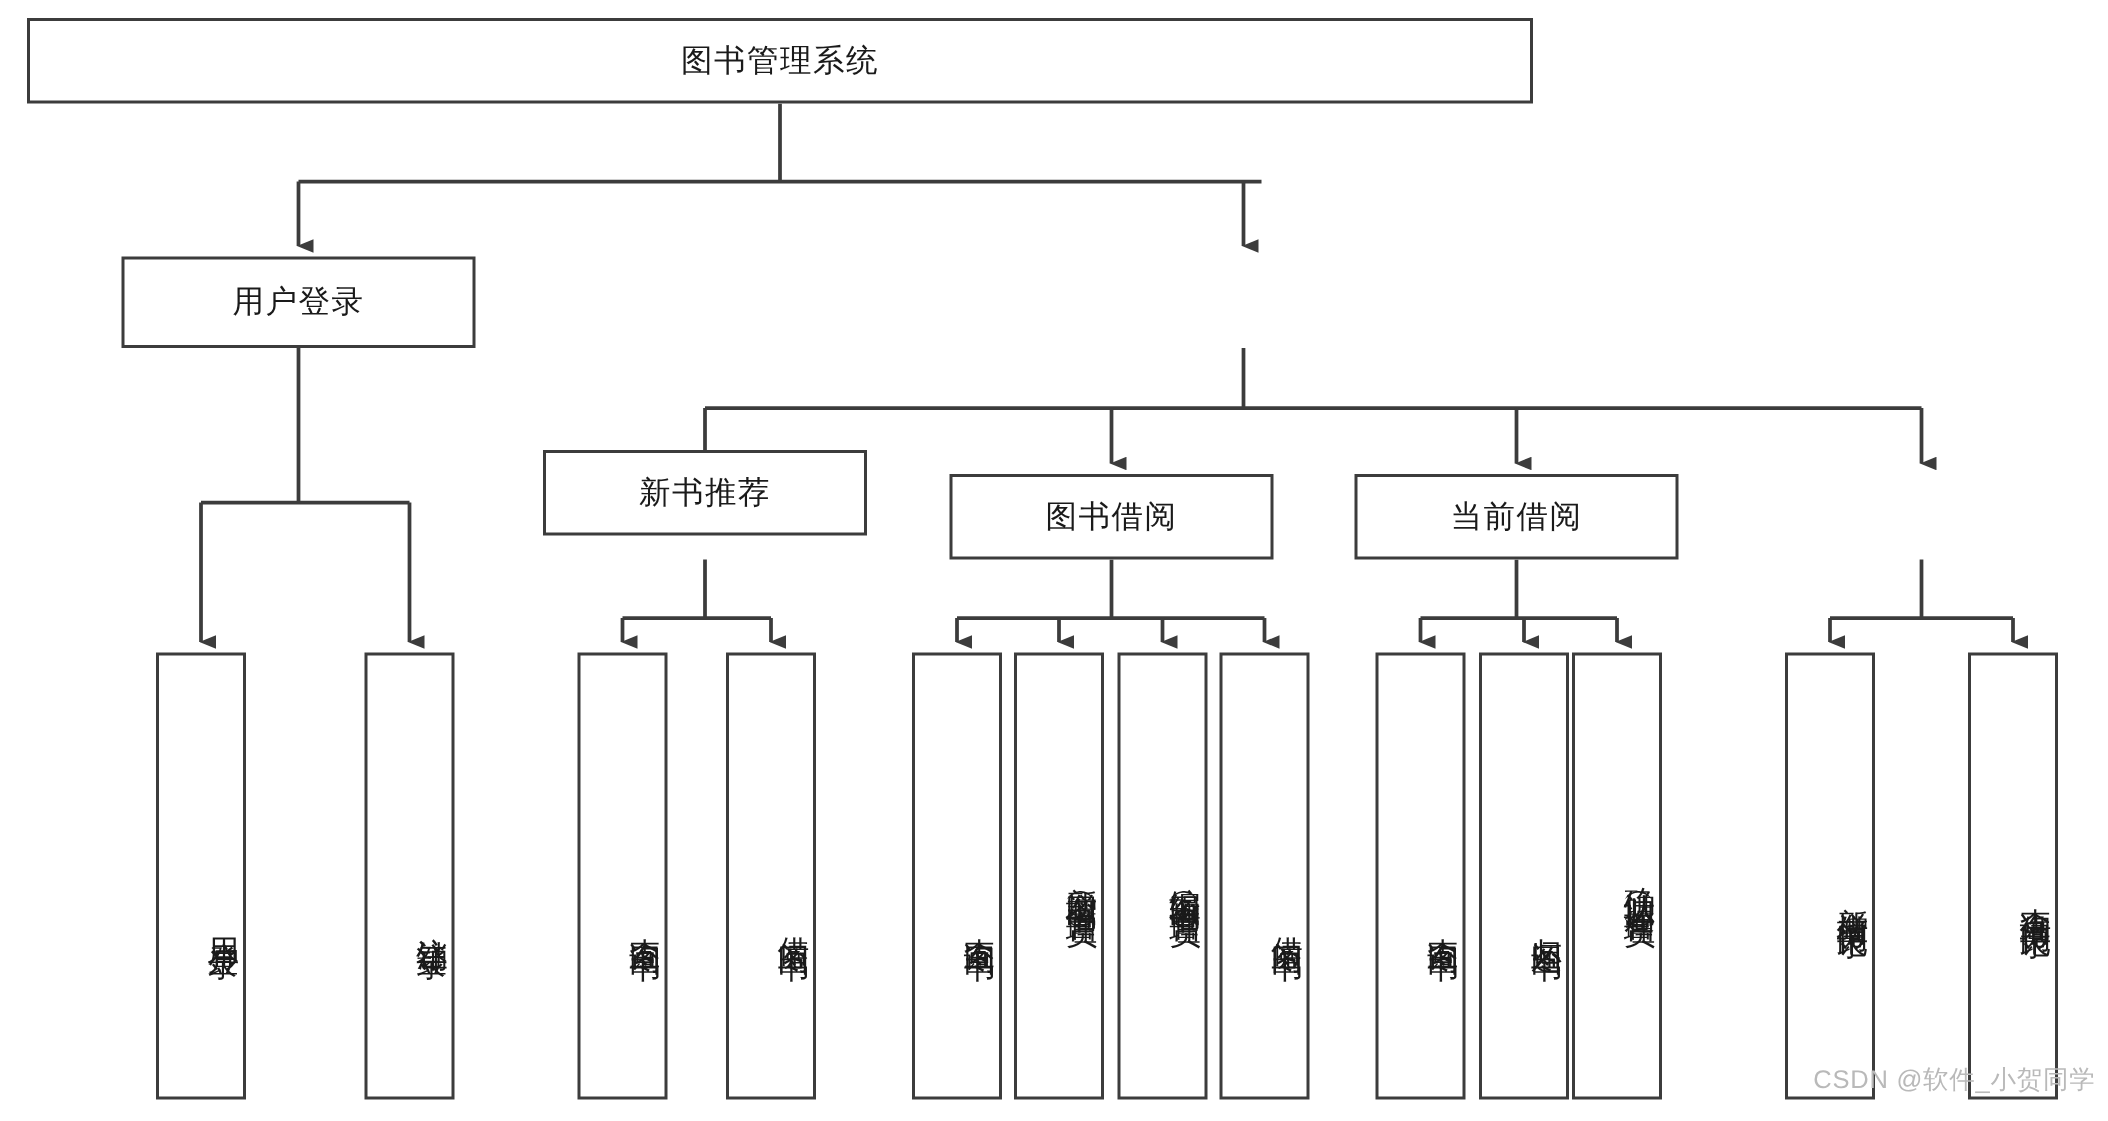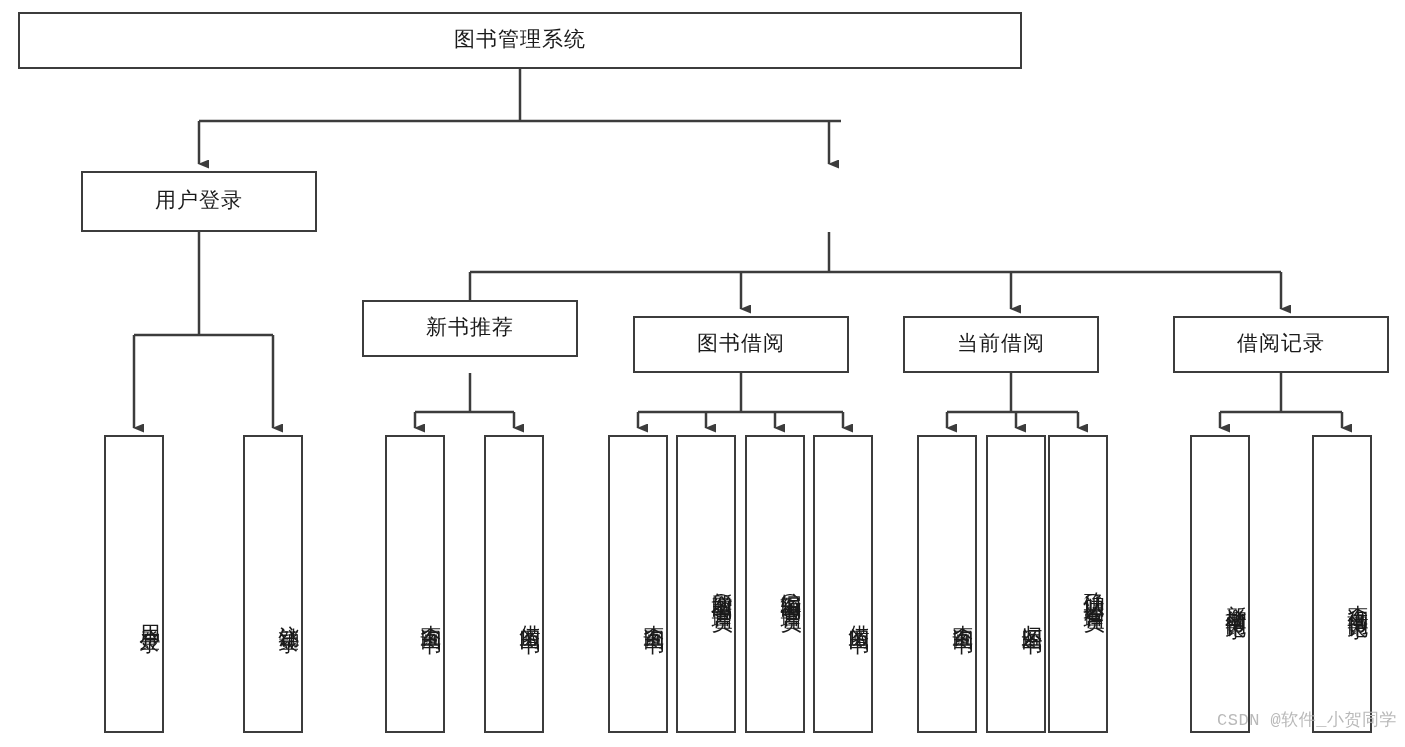--- a/index.html
+++ b/index.html
@@ -5,21 +5,21 @@
   html, body {
     margin: 0;
     padding: 0;
     background: #ffffff;
   }
   #canvas {
     position: relative;
     width: 1405px;
     height: 747px;
     background: #ffffff;
-    font-family: Liberation Mono, monospace;
+    font-family: Liberation Sans, sans-serif;
     overflow: hidden;
   }
   #wires {
     position: absolute;
     left: 0; top: 0;
     width: 1405px;
     height: 747px;
     pointer-events: none;
   }
   .node {
@@ -118,22 +118,21 @@
       <path d="M1342,412 L1342,428" marker-end="url(#arrowhead)"></path>
     </g>
   </svg>
 
   <div class="node horiz" style="left:18px; top:12px; width:1004px; height:57px;">图书管理系统</div>
 
   <div class="node horiz" style="left:81px; top:171px; width:236px; height:61px;">用户登录</div>
 
   <div class="node horiz" style="left:362px; top:300px; width:216px; height:57px;">新书推荐</div>
   <div class="node horiz" style="left:633px; top:316px; width:216px; height:57px;">图书借阅</div>
-  <div class="node horiz" style="left:903px; top:316px; width:196px; height:57px;">当前借阅</div>
-  <div class="node horiz" style="left:1173px; top:316px; width:216px; height:57px;">借阅记录</div>
+  <div class="node horiz" style="left:903px; top:316px; width:216px; height:57px;">当前借阅</div>
 
   <div class="node vert" style="left:104px; top:435px; width:60px; height:298px; padding-top:60px;">用户登录</div>
   <div class="node vert" style="left:243px; top:435px; width:60px; height:298px; padding-top:60px;">注销登录</div>
 
   <div class="node vert" style="left:385px; top:435px; width:60px; height:298px; padding-top:60px;">查询图书</div>
   <div class="node vert" style="left:484px; top:435px; width:60px; height:298px; padding-top:60px;">借阅图书</div>
 
   <div class="node vert" style="left:608px; top:435px; width:60px; height:298px; padding-top:60px;">查询图书</div>
   <div class="node vert toptext" style="left:676px; top:435px; width:60px; height:298px;">新增图书（管理员）</div>
   <div class="node vert toptext" style="left:745px; top:435px; width:60px; height:298px;">编辑图书（管理员）</div>

